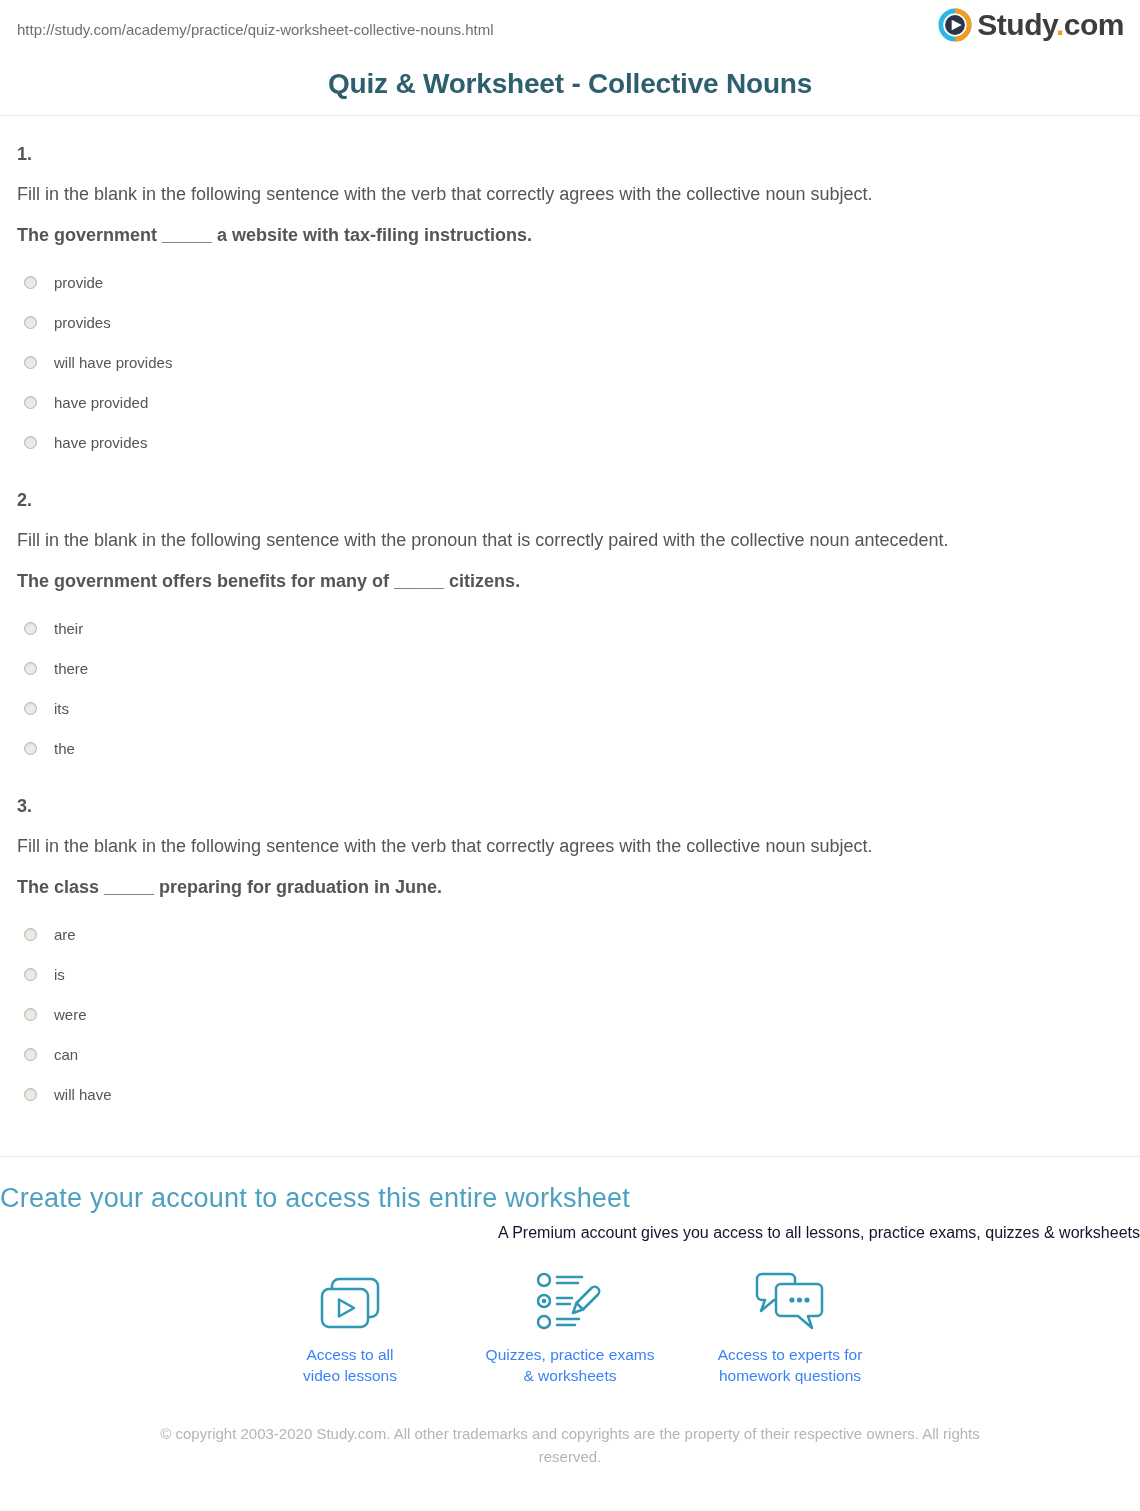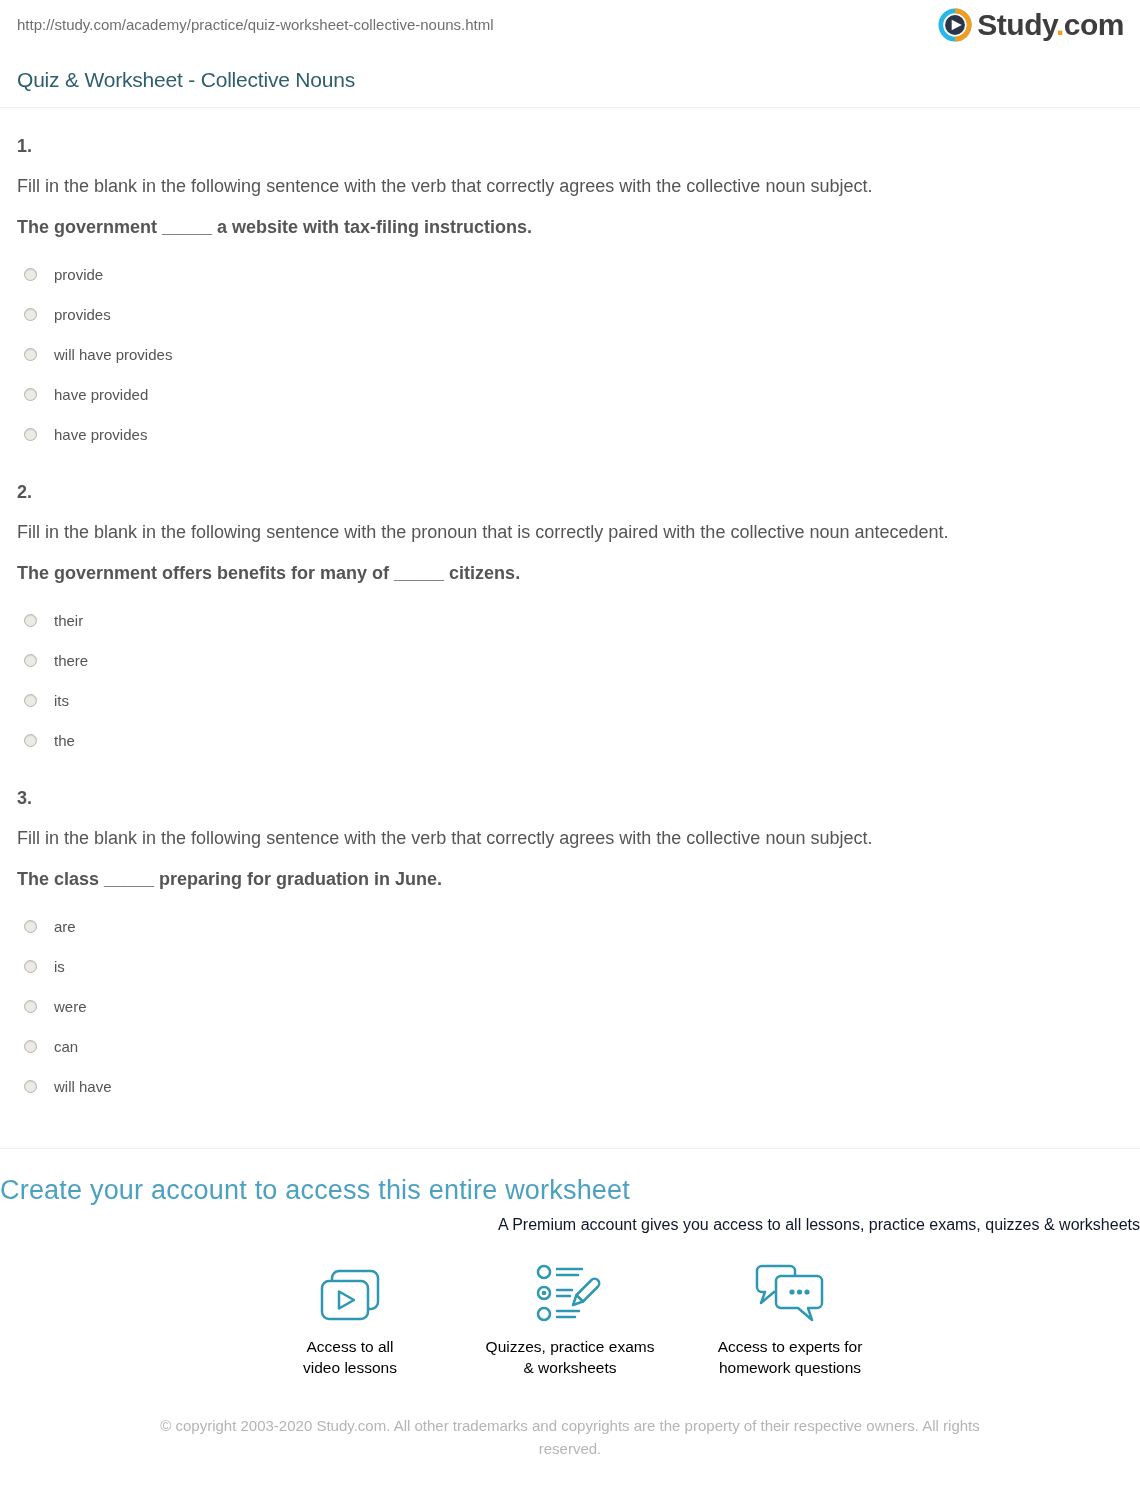--- a/index.html
+++ b/index.html
@@ -2,30 +2,31 @@
 <html><head>
 <meta charset="utf-8">
 <style>
   * { margin:0; padding:0; box-sizing:border-box; }
   html,body { background:#ffffff; }
   body {
     width:1140px; height:1511px; overflow:hidden; position:relative;
     font-family:"Liberation Sans", sans-serif; color:#555555;
   }
   .topbar {
-    display:flex; justify-content:space-between; align-items:flex-start;
+    display:flex; justify-content:space-between; align-items:center;
     padding:8px 16px 0 17px;
   }
   .url { font-size:15px; color:#6f6f6f; margin-top:8px; }
   .logo { display:flex; align-items:center; gap:5px; cursor:pointer; }
   .logo-text { font-size:30px; font-weight:bold; color:#3d3d3d; letter-spacing:-0.5px; line-height:34px; }
   .logo-text .dot { color:#f89b1b; }
   .page-title {
-    margin:26px 17px 0 17px; font-size:21px; font-weight:normal; color:#2e5f6e;
+    margin:26px 17px 0 17px; font-size:28px; font-weight:bold; color:#2e5f6e;
     letter-spacing:-0.2px;
+    text-align:center;
   }
   .divider { border:none; border-top:1px solid #ececec; margin-top:15px; }
   .content { padding:0 17px; }
   .question { margin-top:28px; }
   .q-number { font-size:18px; font-weight:bold; color:#555555; }
   .q-prompt { margin-top:12px; font-size:18px; font-weight:normal; color:#555555; line-height:34px; }
   .q-sentence { margin-top:14px; font-size:18px; font-weight:bold; color:#555555; }
   .options { margin-top:16px; }
   .option { height:40px; display:flex; align-items:center; cursor:pointer; }
   .radio {
@@ -37,21 +38,21 @@
   .option-label { font-size:15px; color:#555555; }
   .cta-divider { margin-top:42px; }
   .cta-heading {
     margin-top:26px; text-align:left; font-size:27px; font-weight:400;
     color:#4da1c0; letter-spacing:0.2px;
   }
   .cta-sub { margin-top:10px; text-align:right; font-size:16px; color:#0f172a; }
   .features { margin-top:28px; display:flex; justify-content:center; }
   .feature { width:220px; display:flex; flex-direction:column; align-items:center; }
   .feature-icon { height:64px; display:flex; align-items:flex-end; justify-content:center; }
-  .feature-label { margin-top:10px; text-align:center; font-size:15.5px; color:#000000; line-height:21px; }
+  .feature-label { margin-top:10px; text-align:center; font-size:15.5px; color:#3b82f6; line-height:21px; }
   .copyright {
     margin:36px auto 0 auto; max-width:850px; text-align:center;
     font-size:15px; color:#b5b5b5; line-height:23px;
   }
   svg { display:block; }
 </style>
 </head>
 <body>
 
 <div class="topbar">

